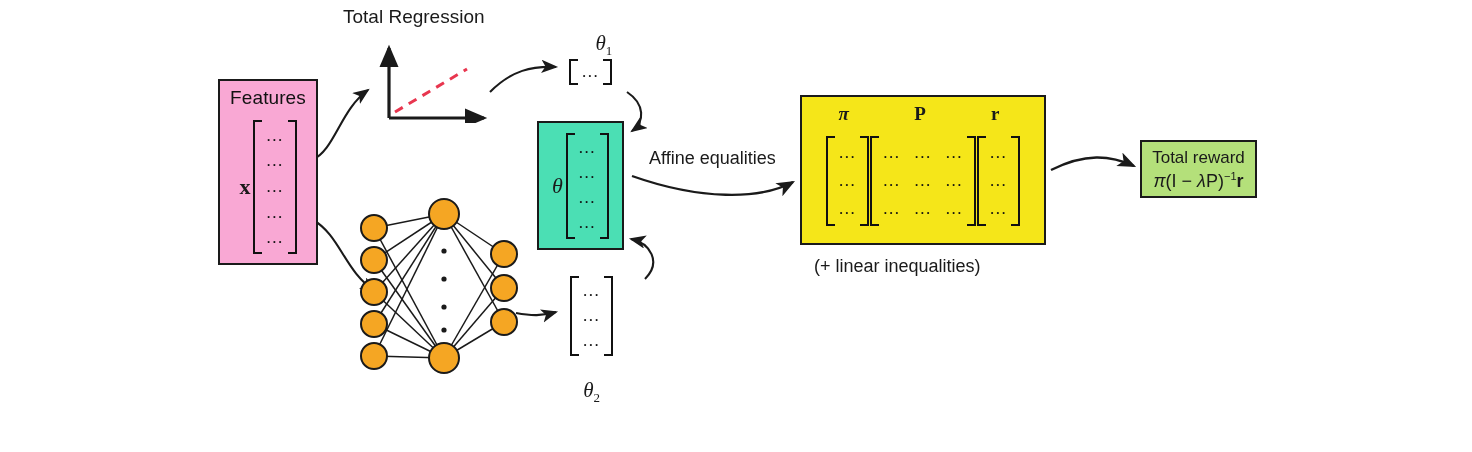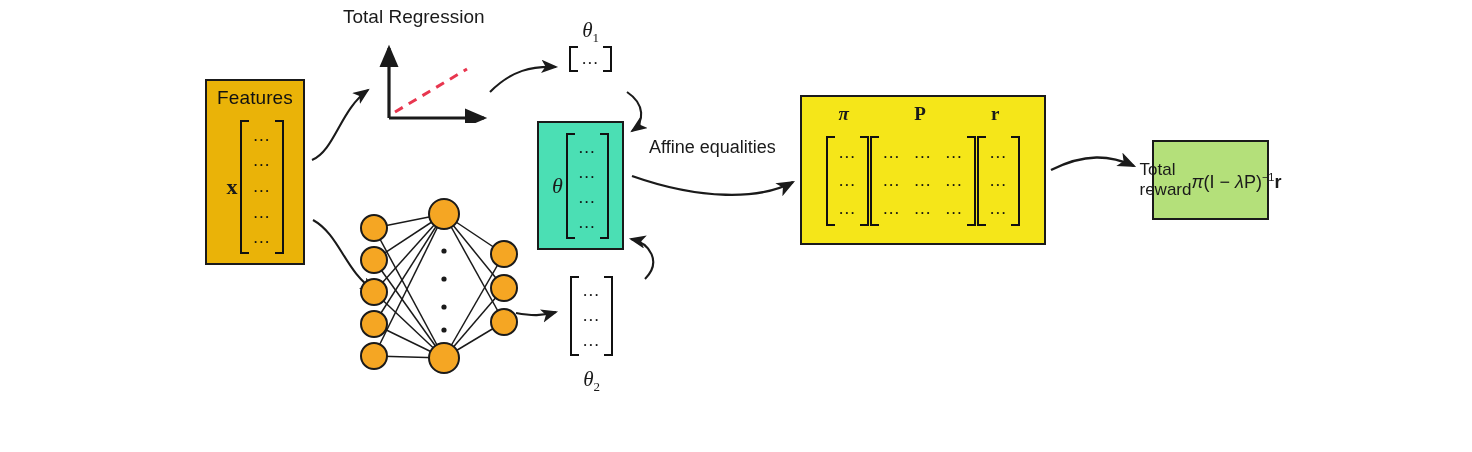--- a/index.html
+++ b/index.html
@@ -24,23 +24,23 @@
   .block {
     box-sizing: border-box;
     border: 2px solid #1a1a1a;
     display: flex;
     align-items: center;
     justify-content: center;
   }
 
   
   #features-box {
-    left: 205px; top: 79px;
+    left: 218px; top: 79px;
     width: 100px; height: 186px;
-    background: #eab308;
+    background: #f9a8d4;
     flex-direction: column;
   }
   #features-title {
     font-size: 19px;
     color: #111;
     margin-top: 6px;
     letter-spacing: .1px;
   }
   .vec-row {
     display: flex;
@@ -105,47 +105,47 @@
 
   
   #nn-title {
     left: 368px; top: 172px;
     font-size: 19px;
     white-space: nowrap;
   }
   #nn-plot { left: 352px; top: 196px; }
 
   
-  #theta1-wrap { left: 569px; top: 20px; text-align: center; }
+  #theta1-wrap { left: 569px; top: 33px; text-align: right; }
   #theta2-wrap { left: 570px; top: 276px; text-align: center; }
   .greek {
     font-family: "Liberation Serif", serif;
     font-style: italic;
     font-size: 21px;
     line-height: 1;
   }
   .greek sub, .sub {
     font-size: 13px;
     font-style: normal;
     vertical-align: sub;
   }
   .vec-label { margin: 0 0 2px 0; }
-  .vec-label-bot { margin: 9px 0 0 0; }
+  .vec-label-bot { margin: 20px 0 0 0; }
 
   
   #theta-box {
     left: 537px; top: 121px;
     width: 87px; height: 129px;
     background: #4bdfb4;
   }
   #theta-box .greek { font-size: 22px; margin-right: 3px; }
 
   
   #affine-label {
-    left: 649px; top: 137px;
+    left: 649px; top: 148px;
     font-size: 18px;
     white-space: nowrap;
   }
 
   
   #lp-box {
     left: 800px; top: 95px;
     width: 246px; height: 150px;
     background: #f5e619;
     flex-direction: column;
@@ -175,24 +175,23 @@
   
   #lp-caption {
     left: 814px; top: 256px;
     font-size: 18px;
     white-space: nowrap;
   }
 
   
   #reward-box {
     left: 1140px; top: 140px;
-    width: 117px; height: 80px;
+    width: 117px; height: 58px;
     background: #b4e07a;
-    flex-direction: row;
-    margin-left: 12px;
+    flex-direction: column;
   }
   #reward-title { font-size: 17px; line-height: 1.15; }
   #reward-formula {
     font-family: Liberation Sans, sans-serif;
     font-size: 18px;
     margin-top: 3px;
     line-height: 1;
     white-space: nowrap;
   }
   #reward-formula .it { font-style: italic; }
@@ -434,20 +433,21 @@
           <span class="mat-line">
               <span class="ell">...</span>
             </span>
         </span>
         <span class="brk r"></span>
       </span>
 
     </div>
   </div>
 
+  <div id="lp-caption" class="abs">(+ linear inequalities)</div>
 
   <div id="reward-box" class="abs block">
     <div id="reward-title">Total reward</div>
     <div id="reward-formula">
       <span class="it">π</span><span>(</span><span>I</span><span> − </span><span class="it">λ</span><span>P</span><span>)</span><sup class="exp">−1</sup><span class="bf">r</span>
     </div>
   </div>
 
 </div>
 

